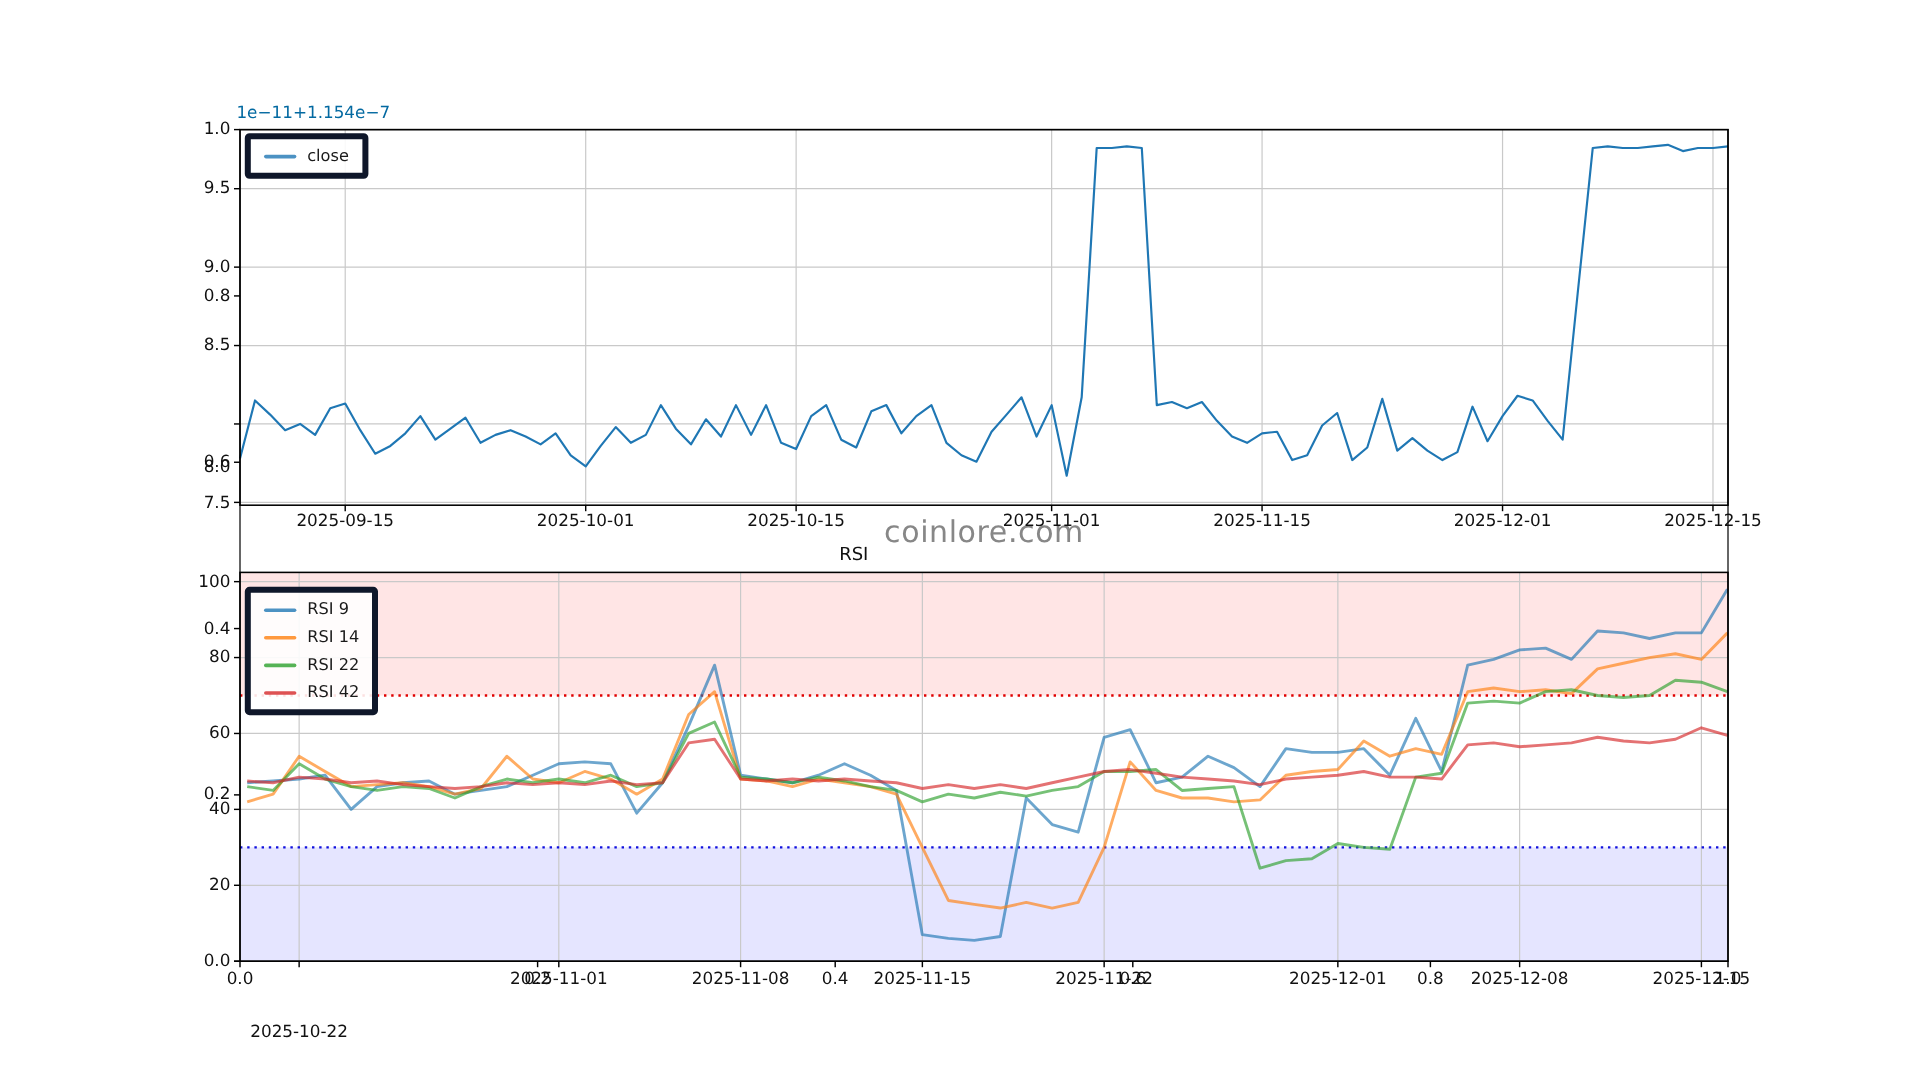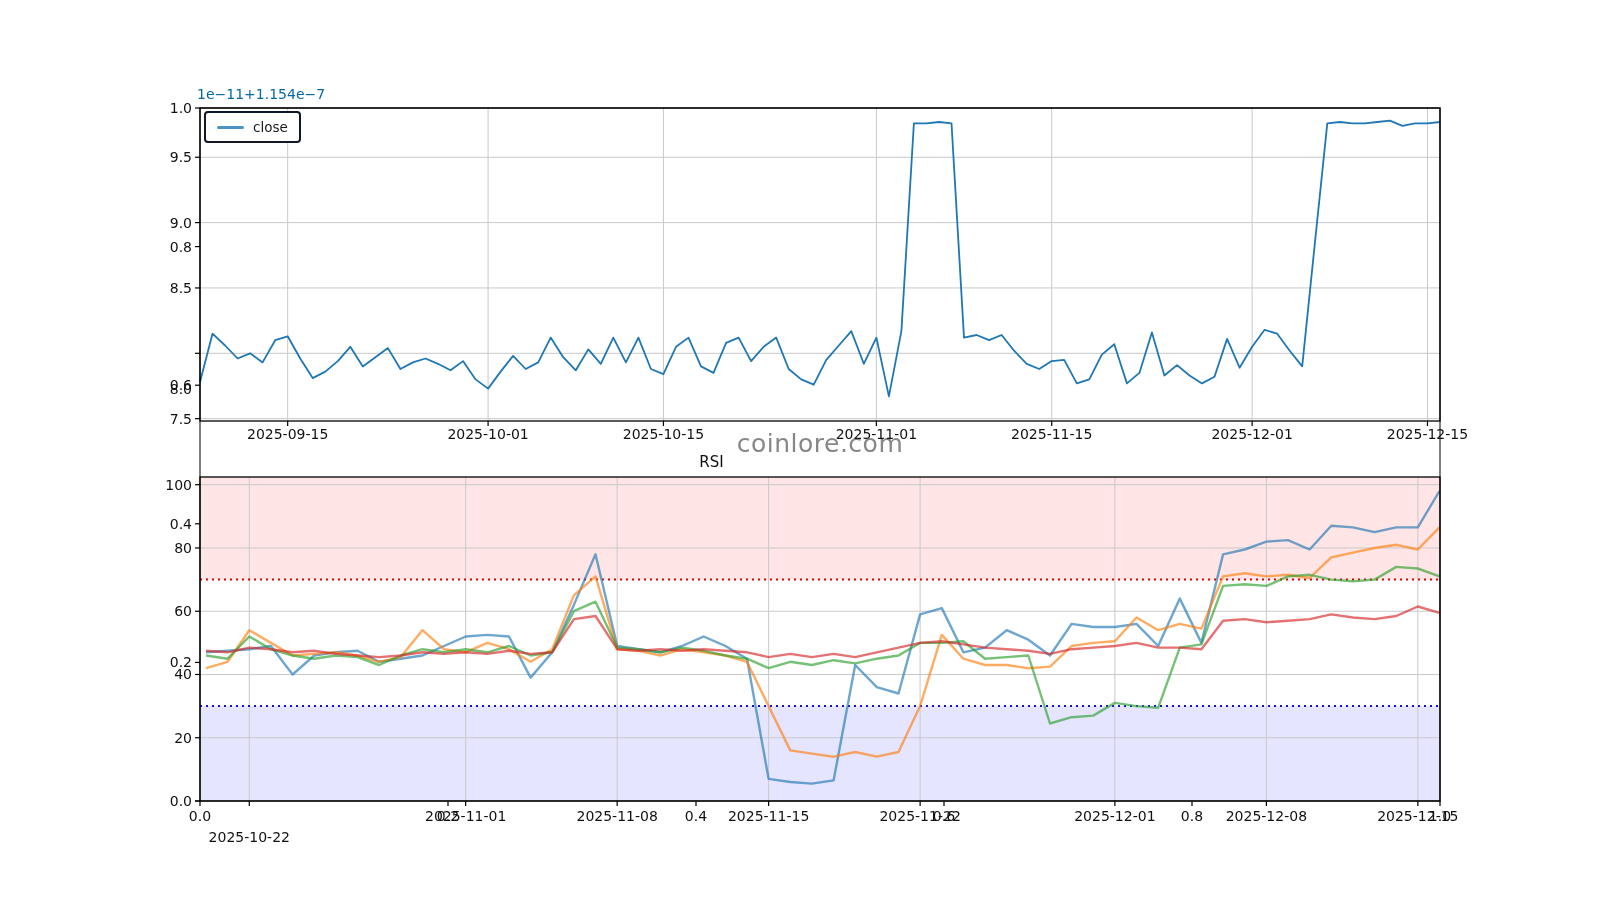--- a/index.html
+++ b/index.html
@@ -7,21 +7,21 @@
           font-family:"DejaVu Sans","Liberation Sans",sans-serif;overflow:hidden;}
   .figure svg{position:absolute;left:0;top:0;}
   .tick-label{position:absolute;font-size:14px;color:#111;line-height:18px;white-space:nowrap;}
   .ytick{width:58px;text-align:right;}
   .xtick{width:120px;text-align:center;}
   .offset-label{position:absolute;left:197px;top:86px;font-size:14px;color:#0369a1;}
   .watermark{position:absolute;left:200px;top:429px;width:1240px;text-align:center;
              font-size:25px;color:#878787;letter-spacing:0.5px;}
   .rsi-title{position:absolute;left:200px;top:453px;width:1023px;text-align:center;
              font-size:15px;color:#111;}
-  .legend{position:absolute;background:rgba(255,255,255,0.88);border:2px solid #0f172a;
+  .legend{position:absolute;background:rgba(255,255,255,0.88);border:5px solid #0f172a;
           border-radius:4px;padding:6px 11px;display:flex;flex-direction:column;gap:7px;}
   .legend-top{left:204px;top:111px;}
   .legend-rsi{left:204px;top:489px;}
   .legend-item{display:flex;align-items:center;font-size:13.5px;color:#1a1a1a;}
   .swatch{display:inline-block;width:27px;height:3px;border-radius:2px;margin-right:9px;opacity:0.8;}
 </style>
 </head>
 <body>
 
 <div class="figure">
@@ -109,20 +109,38 @@
 
   <div class="rsi-title">RSI</div>
 
   <div class="legend legend-top">
     <div class="legend-item">
       <span class="swatch" id="sw-close" style="background: rgb(31, 119, 180);"></span>
       <span class="legend-label">close</span>
     </div>
   </div>
 
+  <div class="legend legend-rsi">
+    <div class="legend-item">
+      <span class="swatch" id="sw-r0" style="background: rgb(31, 119, 180);"></span>
+      <span class="legend-label">RSI 9</span>
+    </div>
+    <div class="legend-item">
+      <span class="swatch" id="sw-r1" style="background: rgb(255, 127, 14);"></span>
+      <span class="legend-label">RSI 14</span>
+    </div>
+    <div class="legend-item">
+      <span class="swatch" id="sw-r2" style="background: rgb(44, 160, 44);"></span>
+      <span class="legend-label">RSI 22</span>
+    </div>
+    <div class="legend-item">
+      <span class="swatch" id="sw-r3" style="background: rgb(214, 39, 40);"></span>
+      <span class="legend-label">RSI 42</span>
+    </div>
+  </div>
 <div class="tick-label xtick" style="left: 227.677px; top: 425px;">2025-09-15</div>
     <div class="tick-label xtick" style="left: 428.081px; top: 425px;">2025-10-01</div>
     <div class="tick-label xtick" style="left: 603.434px; top: 425px;">2025-10-15</div>
     <div class="tick-label xtick" style="left: 816.364px; top: 425px;">2025-11-01</div>
     <div class="tick-label xtick" style="left: 991.717px; top: 425px;">2025-11-15</div>
     <div class="tick-label xtick" style="left: 1192.12px; top: 425px;">2025-12-01</div>
     <div class="tick-label xtick" style="left: 1367.47px; top: 425px;">2025-12-15</div>
     <div class="tick-label ytick" style="left: 134px; top: 409.65px;">7.5</div>
     <div class="tick-label ytick" style="left: 134px; top: 344.3px; margin-top: 36px;">8.0</div>
     <div class="tick-label ytick" style="left: 134px; top: 278.95px;">8.5</div>
@@ -133,21 +151,21 @@
     <div class="tick-label ytick" style="left: 134px; top: 376.2px;">0.6</div>
     <div class="tick-label ytick" style="left: 134px; top: 514.8px;">0.4</div>
     <div class="tick-label ytick" style="left: 134px; top: 653.4px;">0.2</div>
     <div class="tick-label ytick" style="left: 134px; top: 792px;">0.0</div>
     <div class="tick-label xtick" style="left: 140px; top: 807px;">0.0</div>
     <div class="tick-label xtick" style="left: 388px; top: 807px;">0.2</div>
     <div class="tick-label xtick" style="left: 636px; top: 807px;">0.4</div>
     <div class="tick-label xtick" style="left: 884px; top: 807px;">0.6</div>
     <div class="tick-label xtick" style="left: 1132px; top: 807px;">0.8</div>
     <div class="tick-label xtick" style="left: 1380px; top: 807px;">1.0</div>
-    <div class="tick-label xtick" style="left: 189.28px; top: 828px;">2025-10-22</div>
+    <div class="tick-label xtick" style="left: 189.28px; top: 851px;">2025-10-22</div>
     <div class="tick-label xtick" style="left: 405.68px; top: 807px;">2025-11-01</div>
     <div class="tick-label xtick" style="left: 557.16px; top: 807px;">2025-11-08</div>
     <div class="tick-label xtick" style="left: 708.64px; top: 807px;">2025-11-15</div>
     <div class="tick-label xtick" style="left: 860.12px; top: 807px;">2025-11-22</div>
     <div class="tick-label xtick" style="left: 1054.88px; top: 807px;">2025-12-01</div>
     <div class="tick-label xtick" style="left: 1206.36px; top: 807px;">2025-12-08</div>
     <div class="tick-label xtick" style="left: 1357.84px; top: 807px;">2025-12-15</div>
     <div class="tick-label ytick" style="left: 134px; top: 728.74px;">20</div>
     <div class="tick-label ytick" style="left: 134px; top: 665.48px;">40</div>
     <div class="tick-label ytick" style="left: 134px; top: 602.22px;">60</div>

